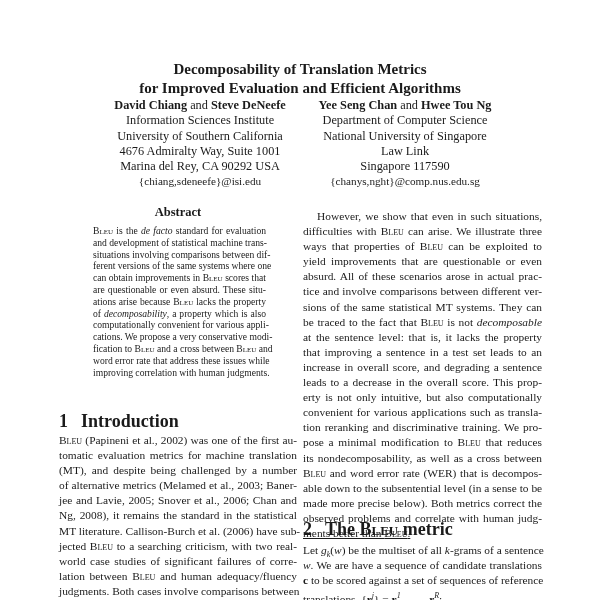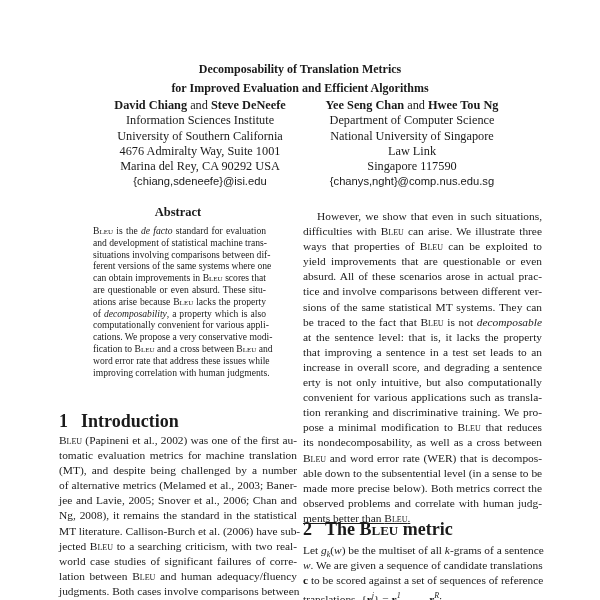--- a/index.html
+++ b/index.html
@@ -1,25 +1,25 @@
 <!DOCTYPE html>
 <html><head>
 <meta charset="utf-8">
 <style>
   html, body { margin:0; padding:0; background:#ffffff; }
   body { width:600px; height:600px; overflow:hidden; position:relative; font-family:"Liberation Serif", "DejaVu Serif", serif; color:#1a1a1a; }
   .page { position:absolute; left:0; top:0; width:600px; height:600px; background:#fff; }
-  .title { position:absolute; left:0; width:600px; text-align:center; font-weight:bold; font-size:12px; line-height:19px; }
+  .title { position:absolute; left:0; width:600px; text-align:center; font-weight:bold; font-size:15px; line-height:19px; }
   .title .l1 { display:block; }
   .author-block { position:absolute; top:98px; text-align:center; font-size:12.3px; line-height:15.3px; }
   .author-block .ln { display:block; white-space:nowrap; }
   .author-block .names b { font-weight:bold; }
-  .mono { font-family:Liberation Sans, sans-serif; font-size:11.2px; }
+  .mono { font-family:Liberation Serif, serif; font-size:11.2px; }
   .ab-left { left:95px; width:210px; }
-  .ab-right { left:292px; width:240px; }
+  .ab-right { left:285px; width:240px; }
   .abs-heading { position:absolute; left:58px; width:240px; top:205px; text-align:center; font-weight:bold; font-size:12.5px; }
   .abs-body { position:absolute; left:93px; width:173px; top:225px; font-size:9.6px; line-height:11.8px; text-align:justify; }
   .abs-body .ln { display:block; text-align:justify; text-align-last:justify; white-space:nowrap; height:11.8px; overflow:visible; }
   .abs-body .ln.last { text-align-last:left; }
   .sc { font-variant:small-caps; }
   .sec-heading { position:absolute; font-weight:bold; font-size:18px; }
   .sec-heading .num { display:inline-block; width:22px; }
   .col { position:absolute; font-size:11.4px; line-height:15.1px; }
   .col .ln { display:block; white-space:nowrap; text-align:justify; text-align-last:justify; height:15.1px; }
   .col .ln.last { text-align-last:left;text-decoration:underline; }
@@ -104,35 +104,36 @@
       <span class="ln"><span>difficulties with </span><span class="sc">Bleu</span><span> can arise. We illustrate three</span></span>
       <span class="ln"><span>ways that properties of </span><span class="sc">Bleu</span><span> can be exploited to</span></span>
       <span class="ln"><span>yield improvements that are questionable or even</span></span>
       <span class="ln"><span>absurd. All of these scenarios arose in actual prac-</span></span>
       <span class="ln"><span>tice and involve comparisons between different ver-</span></span>
       <span class="ln"><span>sions of the same statistical MT systems. They can</span></span>
       <span class="ln"><span>be traced to the fact that </span><span class="sc">Bleu</span><span> is not </span><i>decomposable</i></span>
       <span class="ln"><span>at the sentence level: that is, it lacks the property</span></span>
       <span class="ln"><span>that improving a sentence in a test set leads to an</span></span>
       <span class="ln"><span>increase in overall score, and degrading a sentence</span></span>
+      <span class="ln"><span>leads to a decrease in the overall score. This prop-</span></span>
       <span class="ln"><span>erty is not only intuitive, but also computationally</span></span>
       <span class="ln"><span>convenient for various applications such as transla-</span></span>
       <span class="ln"><span>tion reranking and discriminative training. We pro-</span></span>
       <span class="ln"><span>pose a minimal modification to </span><span class="sc">Bleu</span><span> that reduces</span></span>
       <span class="ln"><span>its nondecomposability, as well as a cross between</span></span>
       <span class="ln"><span class="sc">Bleu</span><span> and word error rate (WER) that is decompos-</span></span>
       <span class="ln"><span>able down to the subsentential level (in a sense to be</span></span>
       <span class="ln"><span>made more precise below). Both metrics correct the</span></span>
       <span class="ln"><span>observed problems and correlate with human judg-</span></span>
       <span class="ln last"><span>ments better than </span><span class="sc">Bleu</span><span>.</span></span>
     </div>
 
   <div class="sec-heading" style="left:303px; top:519px;">
     <span class="num">2</span><span>The </span><span class="sc">Bleu</span><span> metric</span>
   </div>
   <div class="col col-right2" id="col-right2">
       <span class="ln"><span>Let </span><i>g</i><sub style="font-size: 8px; font-style: italic;">k</sub><span>(</span><i>w</i><span>) be the multiset of all </span><i>k</i><span>-grams of a sentence</span></span>
-      <span class="ln"><i>w</i><span>. We are given a sequence of candidate translations</span></span>
+      <span class="ln"><i>w</i><span>. We are have a sequence of candidate translations</span></span>
       <span class="ln"><b>c</b><span> to be scored against a set of sequences of reference</span></span>
       <span class="ln last"><span>translations, {</span><b>r</b><sup style="font-size: 8px; font-style: italic;">j</sup><span>} = </span><b>r</b><sup style="font-size: 8px; font-style: italic;">1</sup><span>, . . . , </span><b>r</b><sup style="font-size: 8px; font-style: italic;">R</sup><span>:</span></span>
     </div>
 
 </div>
 
 </body></html>

